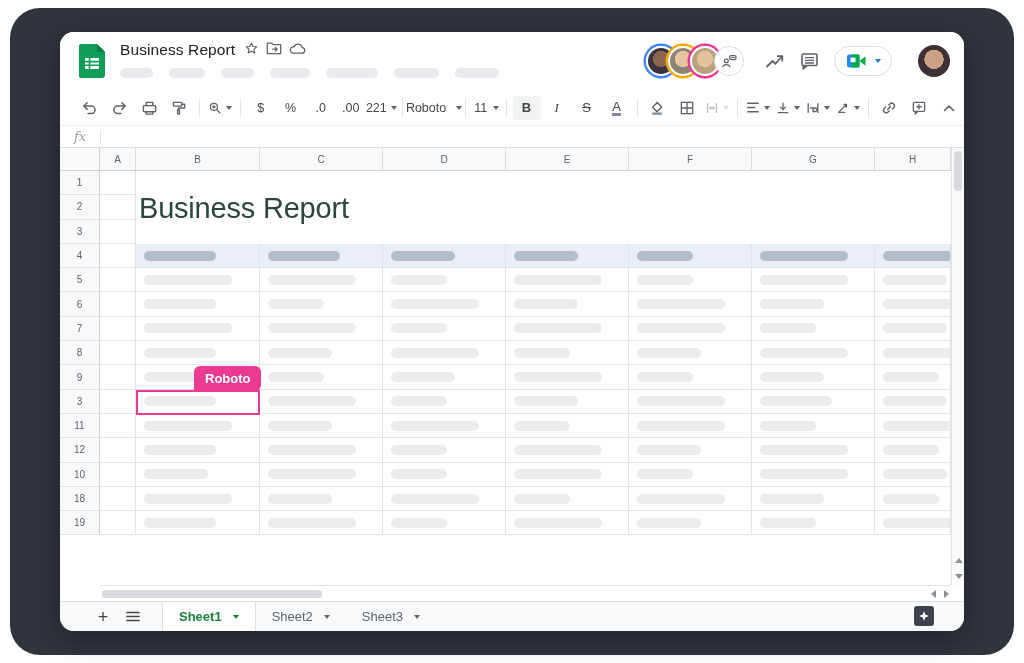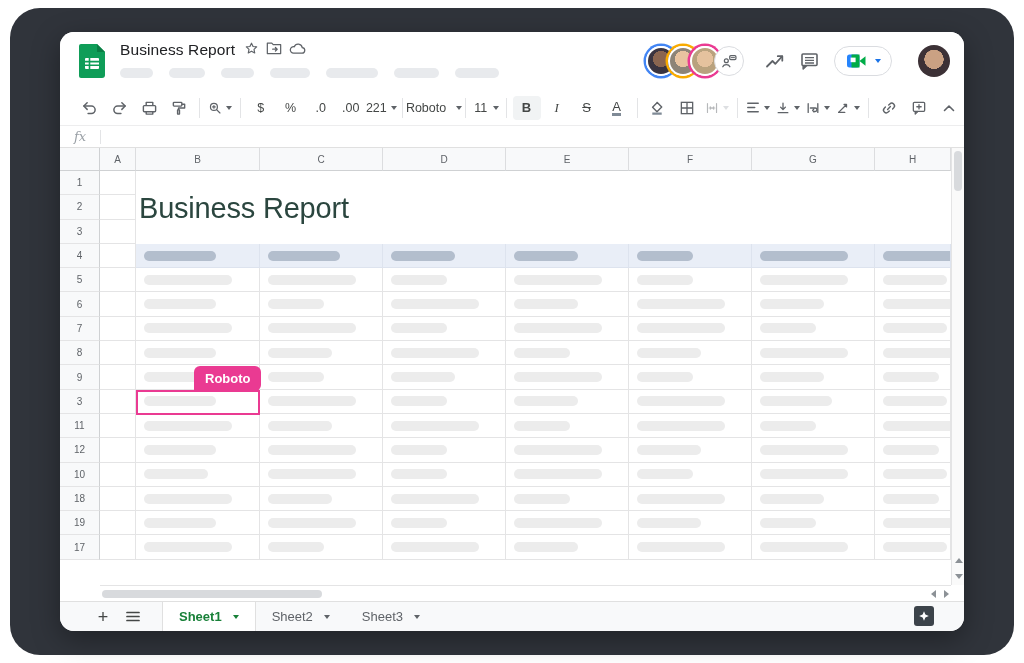--- a/index.html
+++ b/index.html
@@ -640,45 +640,20 @@
             <div class="cell" style="width: 123px;">
               <div class="pill" style="width: 64px;"></div>
             </div>
             <div class="cell" style="width: 123px;">
               <div class="pill" style="width: 56px;"></div>
             </div>
             <div class="cell" style="width: 76px;">
               <div class="pill" style="width: 72px;"></div>
             </div>
           </div>
-          <div class="g-row">
-            <div class="gut">17</div>
-            <div class="cell" style="width: 36px;"></div>
-            <div class="cell" style="width: 124px;">
-              <div class="pill" style="width: 88px;"></div>
-            </div>
-            <div class="cell" style="width: 123px;">
-              <div class="pill" style="width: 56px;"></div>
-            </div>
-            <div class="cell" style="width: 123px;">
-              <div class="pill" style="width: 88px;"></div>
-            </div>
-            <div class="cell" style="width: 123px;">
-              <div class="pill" style="width: 64px;"></div>
-            </div>
-            <div class="cell" style="width: 123px;">
-              <div class="pill" style="width: 88px;"></div>
-            </div>
-            <div class="cell" style="width: 123px;">
-              <div class="pill" style="width: 88px;"></div>
-            </div>
-            <div class="cell" style="width: 76px;">
-              <div class="pill" style="width: 64px;"></div>
-            </div>
-          </div>
         </div>
       <div class="cursor-box"></div>
       <div class="cursor-label">Roboto</div>
     </div>
     <div class="sheet-title">Business Report</div>
 
     <div class="vscroll">
       <div class="vthumb"></div>
       <div class="vbtn" style="top:405px">
           <span class="tri-up"></span>

